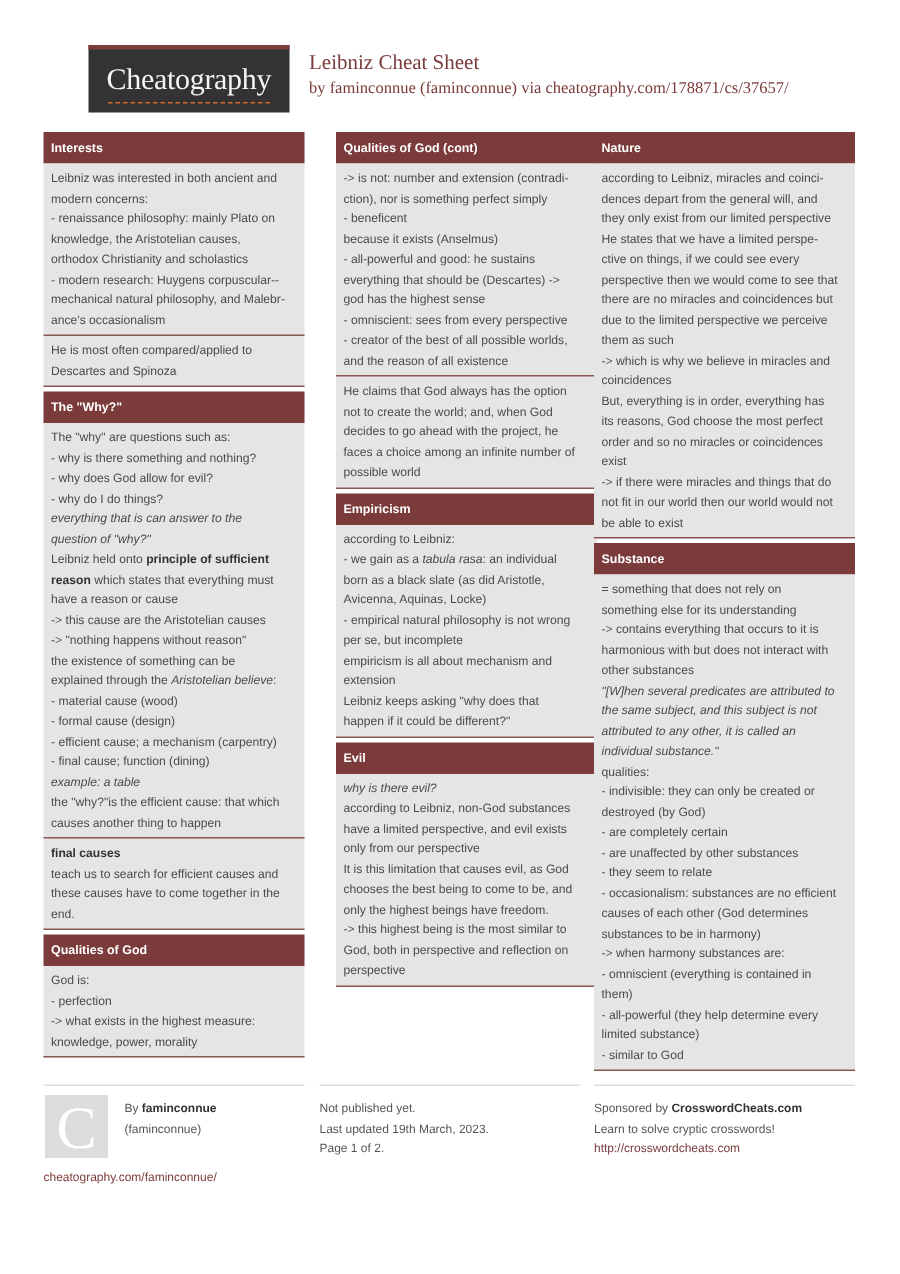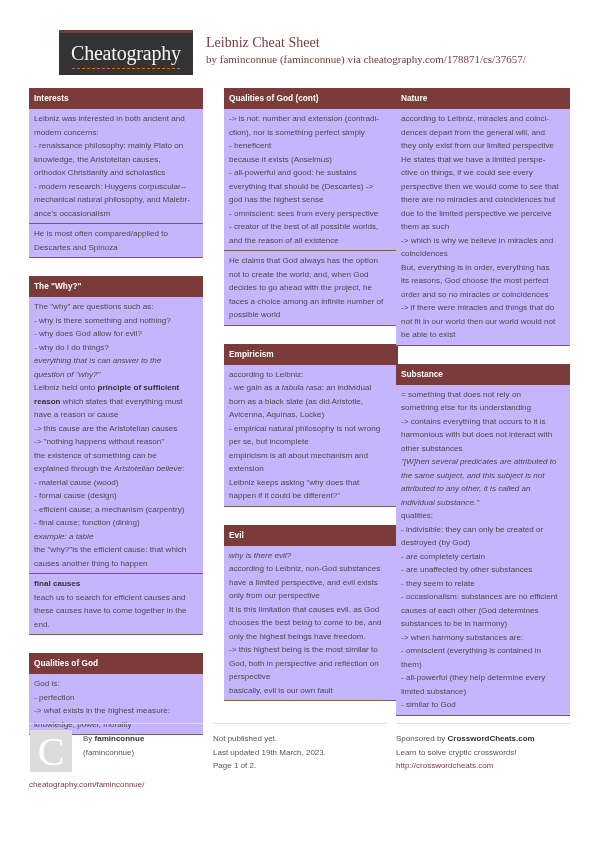--- a/index.html
+++ b/index.html
@@ -10,23 +10,23 @@
     .logo { position: absolute; left: 0; top: 0; width: 134px; height: 45px; background: #333333; border-top: 3px solid #7a3b3a; }
     .logo-text { position: absolute; left: 12px; top: 9px; font-family: "Liberation Serif", serif; font-size: 20px; color: #f5f5f5; letter-spacing: -0.2px; }
     .logo-underline { position: absolute; left: 13px; top: 35px; width: 108px; height: 0; border-bottom: 1px dashed #d8682a; }
     .title-block { position: absolute; left: 147px; top: 5px; font-family: "Liberation Serif", serif; color: #7a3b3a; }
     .sheet-title { font-size: 14px; line-height: 16px; }
     .byline { font-size: 11px; line-height: 14px; margin-top: 1px; }
 
     .col { position: absolute; top: 88px; width: 174px; }
     .col1 { left: 29px; } .col2 { left: 224px; } .col3 { left: 396px; border-radius: 14px; }
 
-    .section { margin-bottom: 18px; }
+    .section { margin-bottom: 3px; }
     .sec-head { background: #7a3b3a; color: #ffffff; font-size: 8.3px; font-weight: bold; height: 21px; line-height: 21px; padding-left: 5px; }
-    .sec-body { background: #c4b5fd; border-bottom: 1.5px solid #8a5654; }
+    .sec-body { background: #e5e5e5; border-bottom: 1.5px solid #8a5654; }
     .cell { padding: 3px 5px 3px 5px; font-size: 8.1px; line-height: 13.5px; color: #4a4a4a; }
     .cell + .cell { border-top: 1.5px solid #8a5654; }
     .line { display: block; white-space: nowrap; }
     .it { font-style: italic; }
     .bd { font-weight: bold; color: #333; }
 
     .footer { position: absolute; top: 723px; left: 29px; width: 542px; height: 80px; }
     .fcol { position: absolute; top: 0; width: 174px; border-top: 1px solid #dddddd; padding-top: 8px; font-size: 8px; line-height: 13.5px; color: #555; }
     .fcol1 { left: 0; } .fcol2 { left: 184px; } .fcol3 { left: 367px; }
     .avatar { position: absolute; left: 1px; top: 6px; width: 42px; height: 42px; background: #dcdcdc; color: #ffffff; font-family: "Liberation Serif", serif; font-size: 40px; line-height: 44px; text-align: center; }
@@ -169,21 +169,20 @@
         <span class="line it">why is there evil?</span>
         <span class="line">according to Leibniz, non-God substances</span>
         <span class="line">have a limited perspective, and evil exists</span>
         <span class="line">only from our perspective</span>
         <span class="line">It is this limitation that causes evil, as God</span>
         <span class="line">chooses the best being to come to be, and</span>
         <span class="line">only the highest beings have freedom.</span>
         <span class="line">-&gt; this highest being is the most similar to</span>
         <span class="line">God, both in perspective and reflection on</span>
         <span class="line">perspective</span>
-        <span class="line">basically, evil is our own fault</span>
       </div>
     </div>
   </div>
 </div>
 
 <div class="col col3">
   <div class="section">
     <div class="sec-head">Nature</div>
     <div class="sec-body">
       <div class="cell">
@@ -194,20 +193,21 @@
         <span class="line">ctive on things, if we could see every</span>
         <span class="line">perspective then we would come to see that</span>
         <span class="line">there are no miracles and coincidences but</span>
         <span class="line">due to the limited perspective we perceive</span>
         <span class="line">them as such</span>
         <span class="line">-&gt; which is why we believe in miracles and</span>
         <span class="line">coincidences</span>
         <span class="line">But, everything is in order, everything has</span>
         <span class="line">its reasons, God choose the most perfect</span>
         <span class="line">order and so no miracles or coincidences</span>
+        <span class="line">exist</span>
         <span class="line">-&gt; if there were miracles and things that do</span>
         <span class="line">not fit in our world then our world would not</span>
         <span class="line">be able to exist</span>
       </div>
     </div>
   </div>
 
   <div class="section">
     <div class="sec-head">Substance</div>
     <div class="sec-body">

